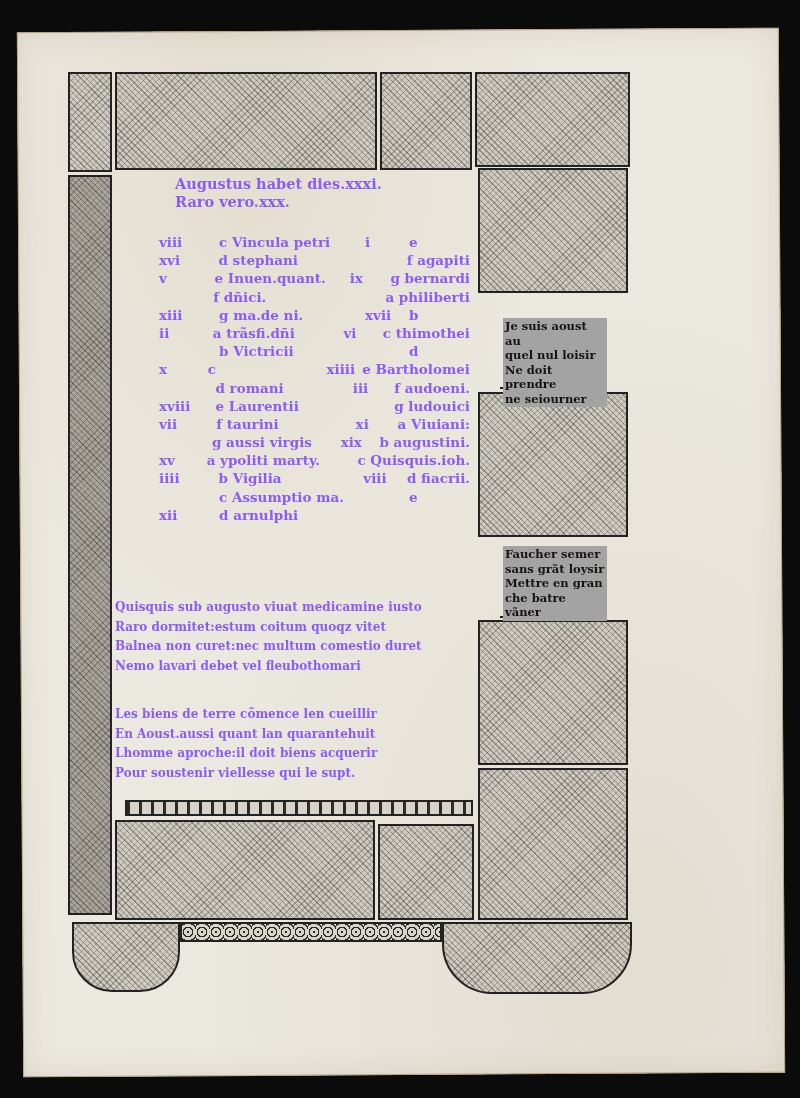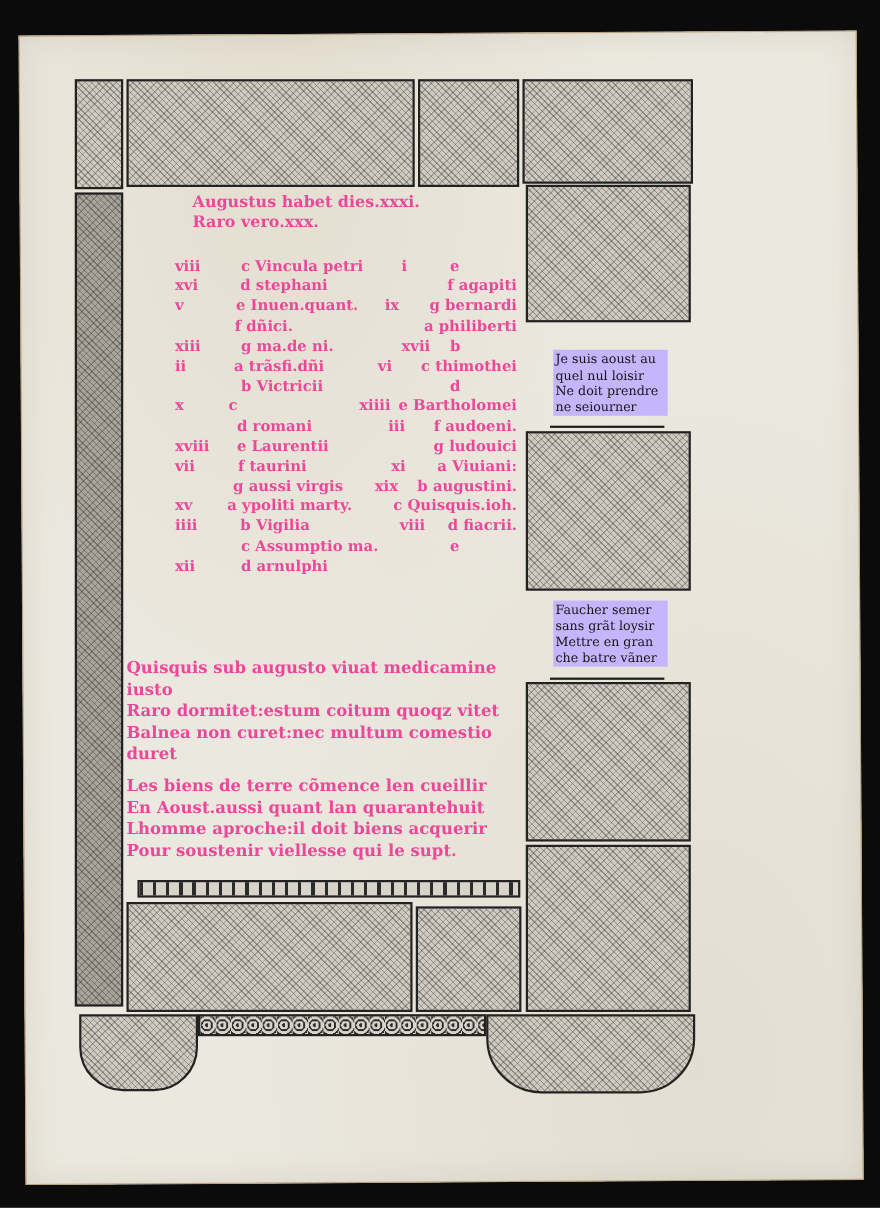--- a/index.html
+++ b/index.html
@@ -10,33 +10,33 @@
         box-shadow:inset 0 0 0 1px #b9a27a, inset 0 0 30px rgba(120,100,60,.15);
         transform:rotate(-.35deg);}
   .wood{position:absolute;background:#cfcac0;border:2px solid #222;box-sizing:border-box;
         background-image:
           repeating-linear-gradient(45deg,rgba(30,30,30,.35) 0 1px,transparent 1px 4px),
           repeating-linear-gradient(-45deg,rgba(30,30,30,.25) 0 1px,transparent 1px 5px);}
   .wood.dark{background-color:#a9a49a;}
   .band{position:absolute;border:2px solid #222;box-sizing:border-box;background:#d8d3c9;
         background-image:repeating-linear-gradient(90deg,#2a2a2a 0 3px,transparent 3px 12px);}
   .band.scroll{background-image:repeating-radial-gradient(circle at 6px 50%,#2a2a2a 0 1.5px,transparent 1.5px 4px);background-size:14px 100%;}
-  .textblock{position:absolute;left:115px;top:175px;width:355px;color:#ec4899;font-family:"DejaVu Serif",serif;}
+  .textblock{position:absolute;left:115px;top:175px;width:355px;color:#8b5cf6;font-family:"DejaVu Serif",serif;}
   .heading{margin-left:60px;font-size:14.5px;line-height:18px;font-weight:bold;}
   .cal{margin-top:22px;font-size:13.5px;line-height:18.2px;font-weight:bold;margin-left:44px;}
   .cal .row{display:flex;height:18.2px;white-space:nowrap;}
   .c1{width:60px;}
   .c2{width:146px;}
   .c3{width:44px;}
   .c4{flex:1;}
-  .verse{font-size:15px;line-height:19.6px;font-weight:bold;}
+  .verse{font-size:12px;line-height:19.6px;font-weight:bold;}
   .verse.latin{position:absolute;top:423px;left:0;}
   .verse.french{position:absolute;top:530px;left:0;}
   .rule{position:absolute;height:2px;background:#1b1b1b;}
-  .caption{position:absolute;left:503px;width:100px;font-size:11.5px;line-height:14.5px;font-weight:normal;color:#161412;background:#c4b5fd;padding:1px 2px;}
+  .caption{position:absolute;left:503px;width:100px;font-size:11.5px;line-height:14.5px;font-weight:bold;color:#161412;background:#a3a3a3;padding:1px 2px;}
 </style>
 </head>
 <body>
 
 <div class="leaf"></div>
 
 <div class="wood" style="left:68px;top:72px;width:44px;height:100px;"></div>
 <div class="wood" style="left:115px;top:72px;width:262px;height:98px;" title="Two women in Gothic arcade, one with palm"></div>
 <div class="wood" style="left:380px;top:72px;width:92px;height:98px;" title="Foliage with grotesque figures"></div>
 <div class="wood" style="left:475px;top:72px;width:155px;height:95px;"></div>
@@ -161,20 +161,21 @@
         <span class="c2">d arnulphi</span>
         <span class="c3"></span>
         <span class="c4"></span>
       </div>
   </div>
 
   <div class="verse latin">
     <div>Quisquis sub augusto viuat medicamine iusto</div>
     <div>Raro dormitet:estum coitum quoqz vitet</div>
     <div>Balnea non curet:nec multum comestio duret</div>
+    <div>Nemo lavari debet vel fleubothomari</div>
   </div>
 
   <div class="verse french">
     <div>Les biens de terre cõmence len cueillir</div>
     <div>En Aoust.aussi quant lan quarantehuit</div>
     <div>Lhomme aproche:il doit biens acquerir</div>
     <div>Pour soustenir viellesse qui le supt.</div>
   </div>
 </div>
 

